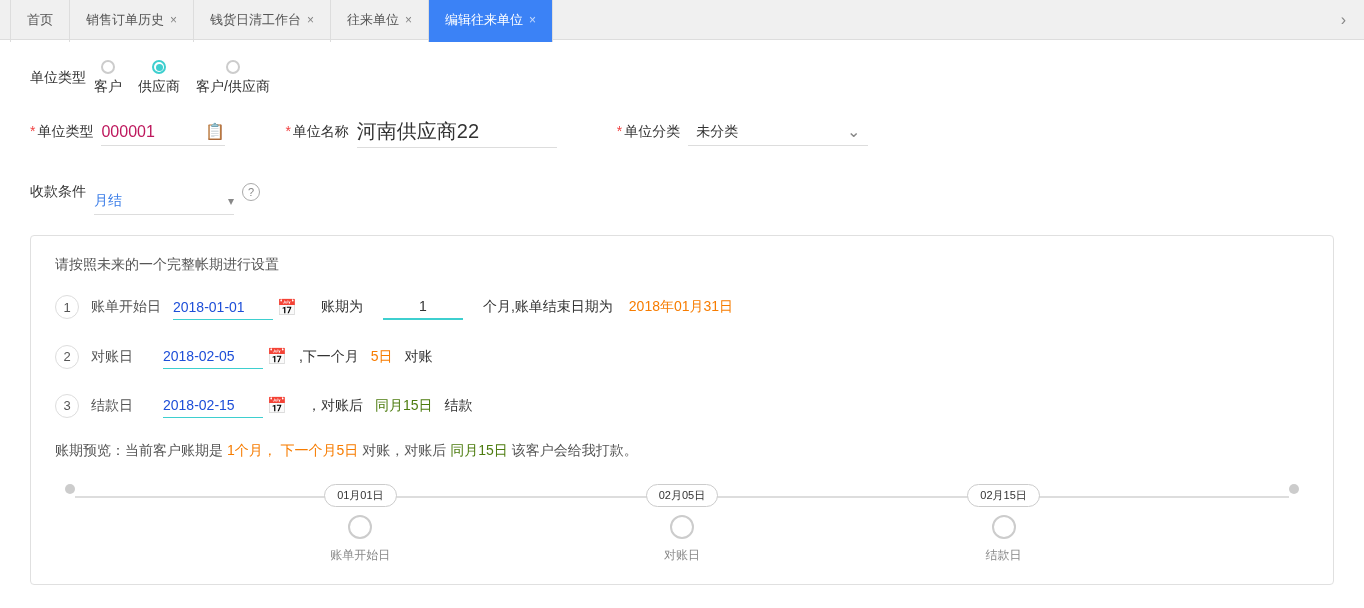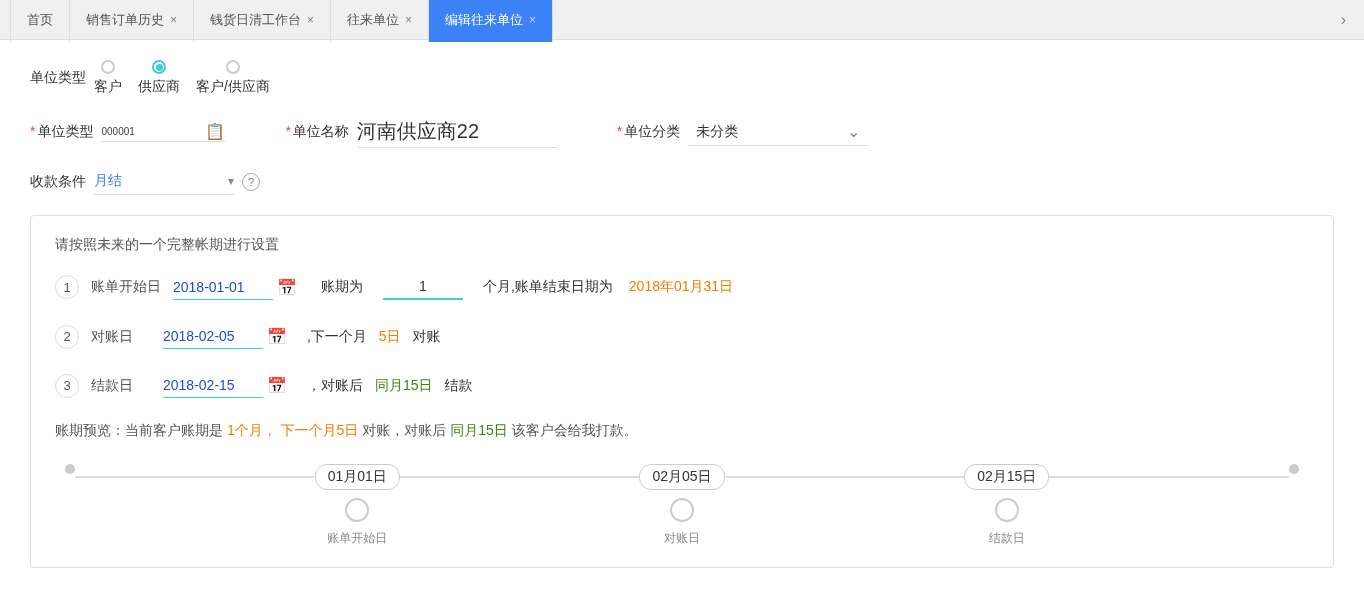--- a/index.html
+++ b/index.html
@@ -96,36 +96,37 @@
 
     .input-with-icon {
       display: flex;
       align-items: center;
       border-bottom: 1px solid #ddd;
       gap: 4px;
     }
     .input-with-icon input {
       border: none;
       outline: none;
-      font-size: 10px;
-      color: #404040;
+      font-size: 16px;
+      color: #be185d;
       padding: 4px 0;
       background: transparent;
     }
     .calendar-icon { color: #3ecfcf; font-size: 16px; cursor: pointer; }
 
     
     .select-field {
       display: flex;
       align-items: center;
       border-bottom: 1px solid #ddd;
       padding: 4px 0;
       cursor: pointer;
       min-width: 120px;
       gap: 16px;
+      margin-top: 20px;
     }
     .select-value { color: #3b7de8; flex: 1; }
     .chevron-down { color: #888; font-size: 12px; }
 
     .select-field2 {
       display: flex;
       align-items: center;
       border-bottom: 1px solid #ddd;
       padding: 4px 8px;
       cursor: pointer;
@@ -236,21 +237,21 @@
       border-radius: 50%;
       border: 2px solid #ccc;
       background: #fff;
       display: flex; align-items: center; justify-content: center;
       font-size: 11px;
     }
     .point-label-box {
       border: 1px solid #ccc;
       border-radius: 12px;
       padding: 3px 12px;
-      font-size: 14px;
+      font-size: 11px;
       background: #fff;
       color: #333;
       white-space: nowrap;
     }
     .point-desc {
       font-size: 12px;
       color: #888;
       white-space: nowrap;
     }
   </style>
@@ -356,21 +357,21 @@
       <span class="highlight-orange" style="margin-left:4px;">2018年01月31日</span>
     </div>
 
     <div class="table-row">
       <div class="row-num">2</div>
       <span class="row-label">对账日</span>
       <div class="date-input-group">
         <input class="date-input" value="2018-02-05" style="">
         <span class="calendar-icon">📅</span>
       </div>
-      <span style="margin-left:8px;">,下一个月</span>
+      <span style="">,下一个月</span>
       <span class="highlight-orange">5日</span>
       <span>对账</span>
     </div>
 
     <div class="table-row">
       <div class="row-num">3</div>
       <span class="row-label">结款日</span>
       <div class="date-input-group">
         <input class="date-input" value="2018-02-15" style="">
         <span class="calendar-icon">📅</span>

